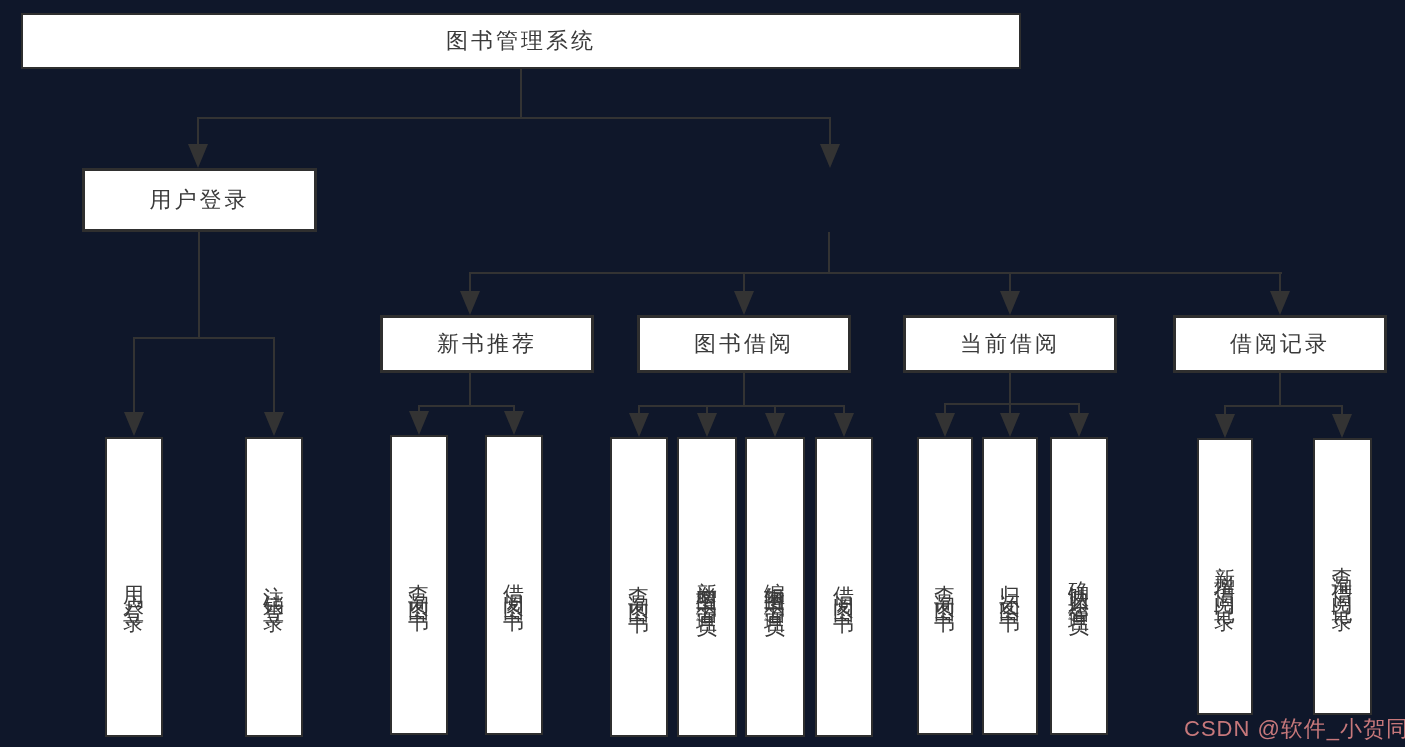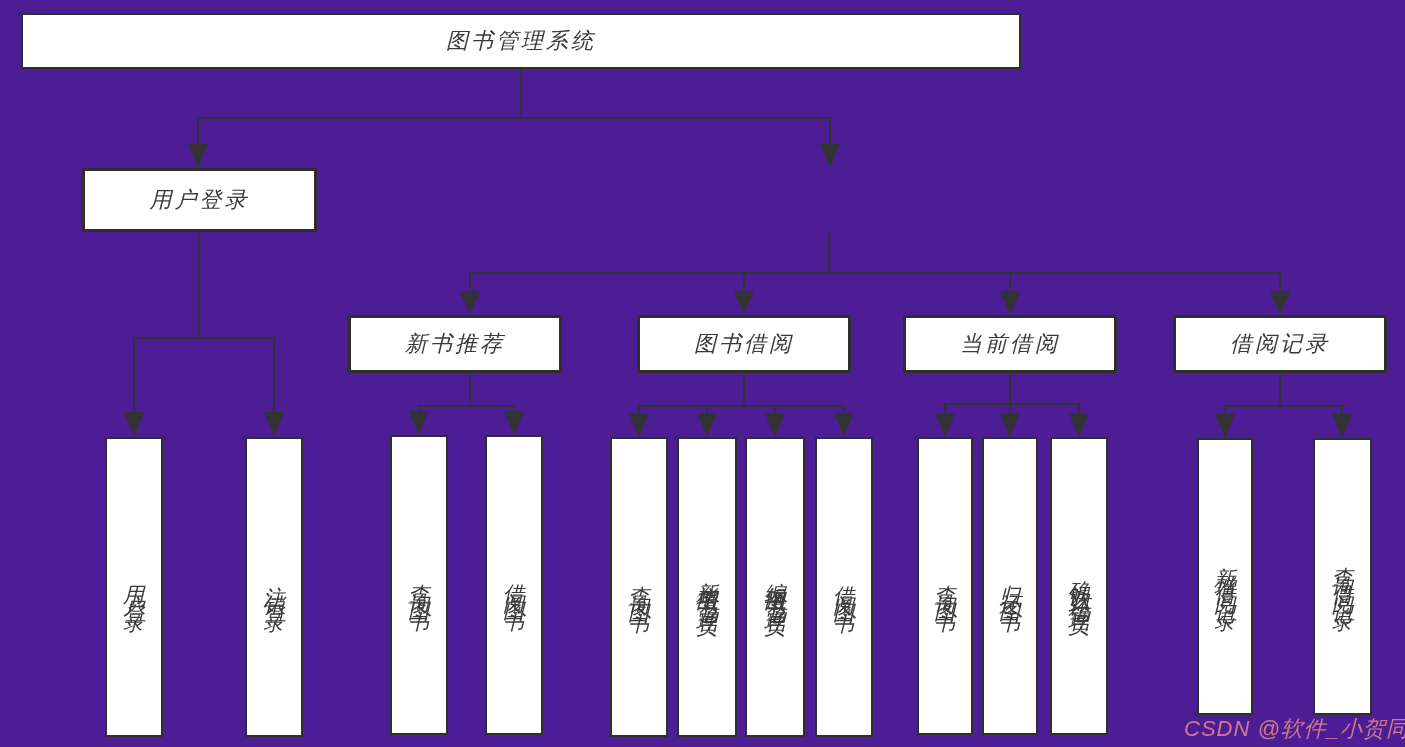--- a/index.html
+++ b/index.html
@@ -1,18 +1,18 @@
 <!DOCTYPE html>
 <html><head>
 <meta charset="utf-8">
 <style>
   html,body{margin:0;padding:0;background:#fff;}
   #canvas{
-    position:relative;width:1405px;height:747px;background:#4c1d95;
-    font-family:"Liberation Sans","DejaVu Sans",sans-serif;overflow:hidden;font-style:italic;
+    position:relative;width:1405px;height:747px;background:#0f172a;
+    font-family:"Liberation Sans","DejaVu Sans",sans-serif;overflow:hidden;
   }
   .box{
     position:absolute;background:#fff;border:2px solid #2f2f2f;box-sizing:border-box;
     display:flex;align-items:center;justify-content:center;color:#3a3a3a;
   }
   .b3{border-width:3px;}
   .h span{font-size:22px;letter-spacing:3px;white-space:nowrap;}
   .v span{
     writing-mode:vertical-rl;text-orientation:mixed;
     font-size:21px;letter-spacing:9px;line-height:1;white-space:nowrap;
@@ -61,21 +61,21 @@
   <div class="hline" style="left:470px;top:272px;width:812px"></div>
   <div class="vline" style="left:469px;top:272px;height:21px"></div>
   <div class="arrow" style="left:460px;top:291px"></div>
   <div class="vline" style="left:743px;top:272px;height:21px"></div>
   <div class="arrow" style="left:734px;top:291px"></div>
   <div class="vline" style="left:1009px;top:272px;height:21px"></div>
   <div class="arrow" style="left:1000px;top:291px"></div>
   <div class="vline" style="left:1279px;top:272px;height:21px"></div>
   <div class="arrow" style="left:1270px;top:291px"></div>
 
-  <div class="box b3 h" style="left:348px;top:315px;width:214px;height:58px">
+  <div class="box b3 h" style="left:380px;top:315px;width:214px;height:58px">
     <span>新书推荐</span>
   </div>
   <div class="box b3 h" style="left:903px;top:315px;width:214px;height:58px">
     <span>当前借阅</span>
   </div>
   <div class="box b3 h" style="left:637px;top:315px;width:214px;height:58px">
     <span>图书借阅</span>
   </div>
   <div class="box b3 h" style="left:1173px;top:315px;width:214px;height:58px">
     <span>借阅记录</span>

